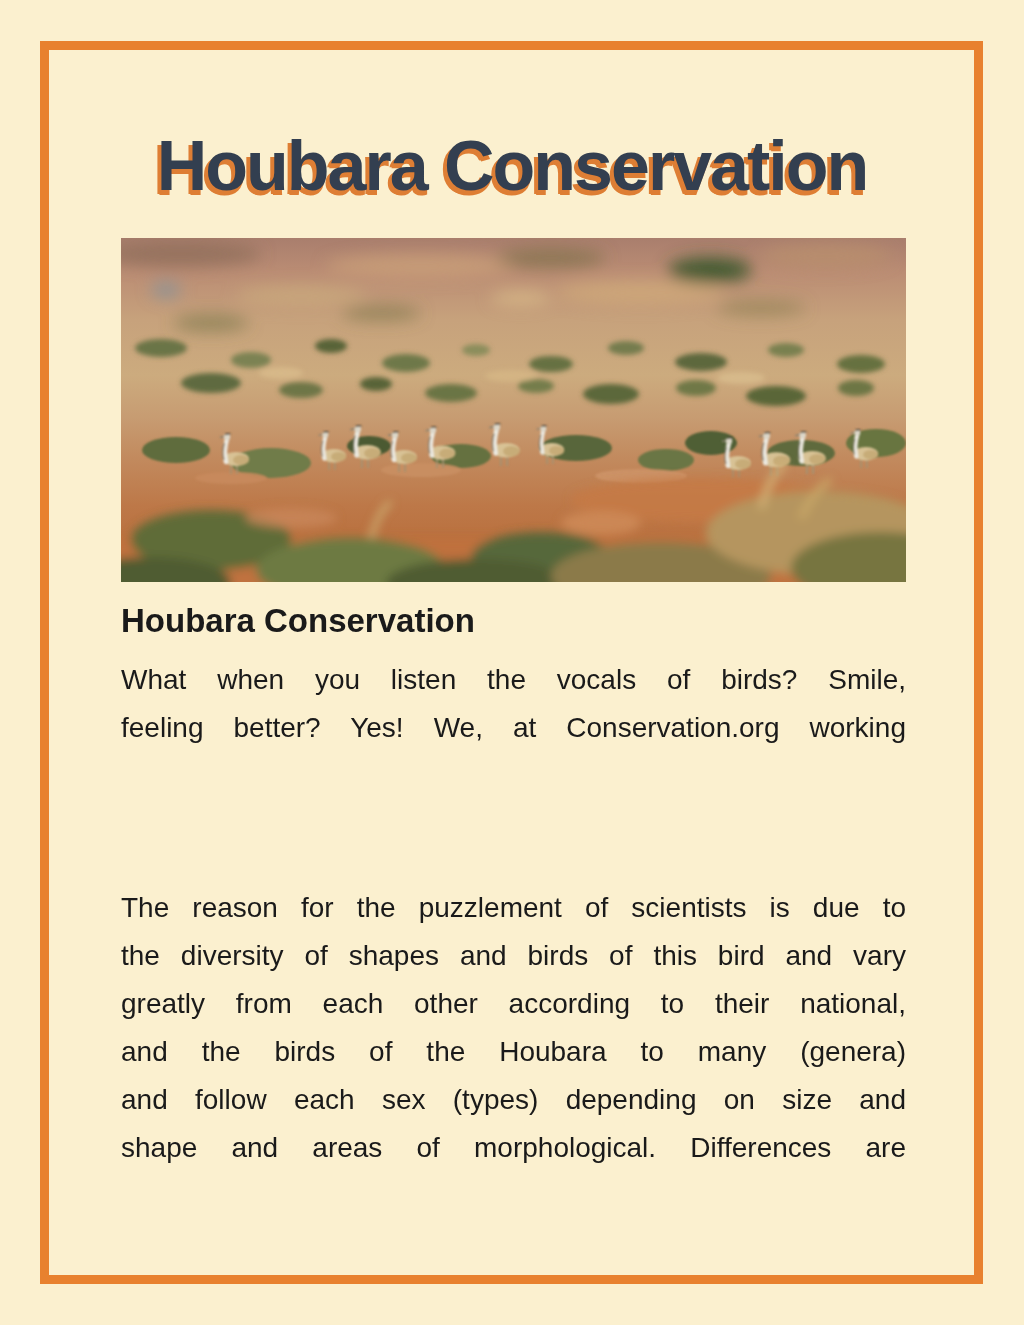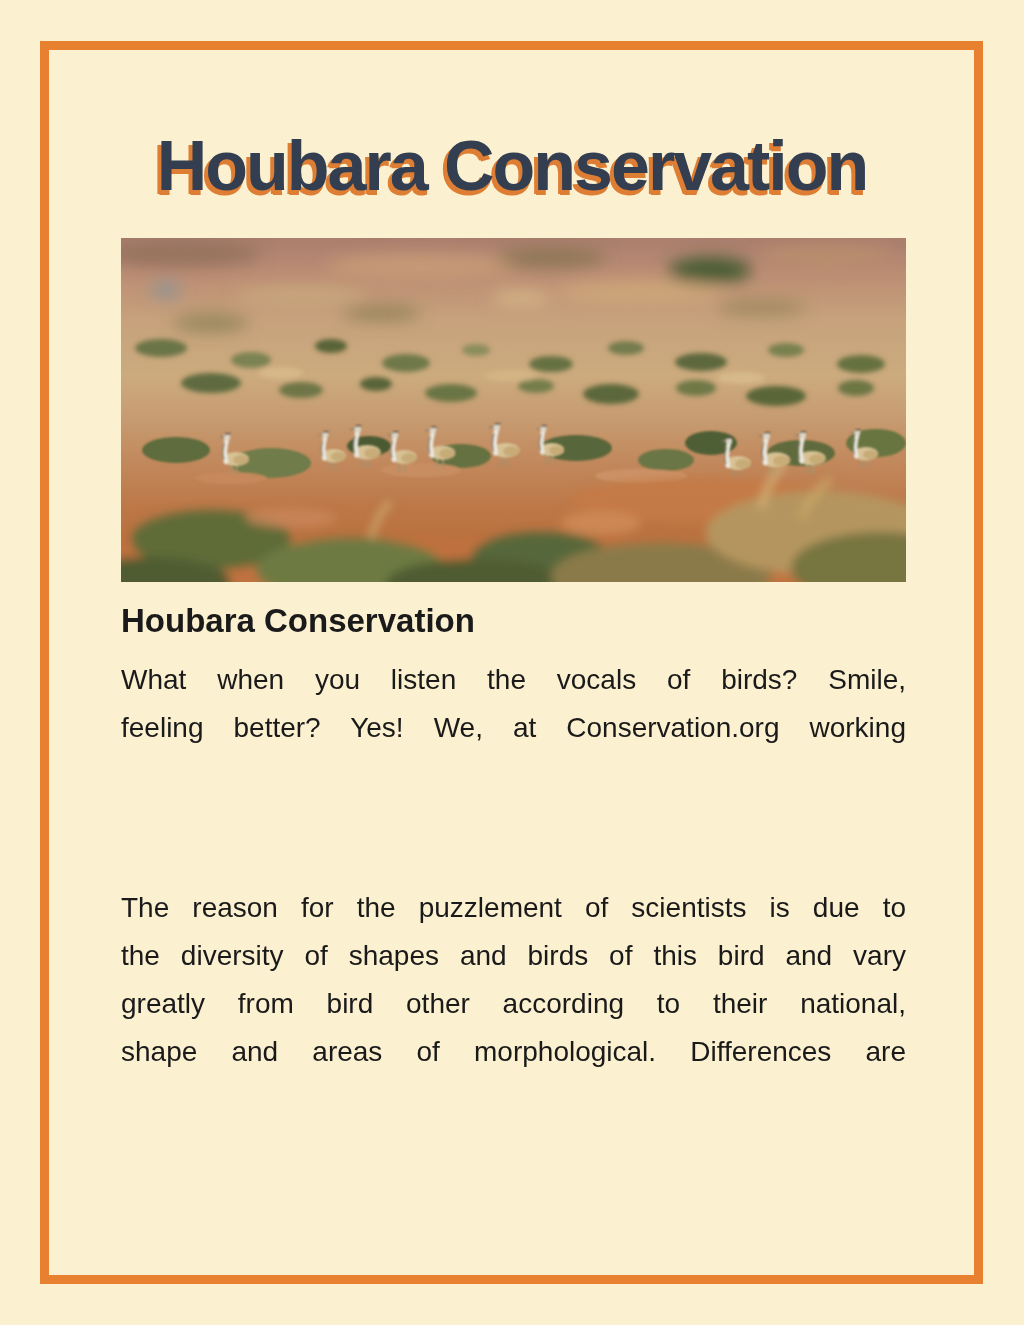--- a/index.html
+++ b/index.html
@@ -208,15 +208,17 @@
 <h2 class="heading">Houbara Conservation</h2>
 
 <div class="para para-1">
   <div class="line just">What when you listen the vocals of birds? Smile,</div>
   <div class="line just">feeling better? Yes! We, at Conservation.org working</div>
 </div>
 
 <div class="para para-2">
   <div class="line just">The reason for the puzzlement of scientists is due to</div>
   <div class="line just">the diversity of shapes and birds of this bird and vary</div>
-  <div class="line just">greatly from bird other according to their national,</div>
+  <div class="line just">greatly from each other according to their national,</div>
+  <div class="line just">and the birds of the Houbara to many (genera)</div>
+  <div class="line just">and follow each sex (types) depending on size and</div>
   <div class="line just">shape and areas of morphological. Differences are</div>
 </div>
 
 </body></html>

